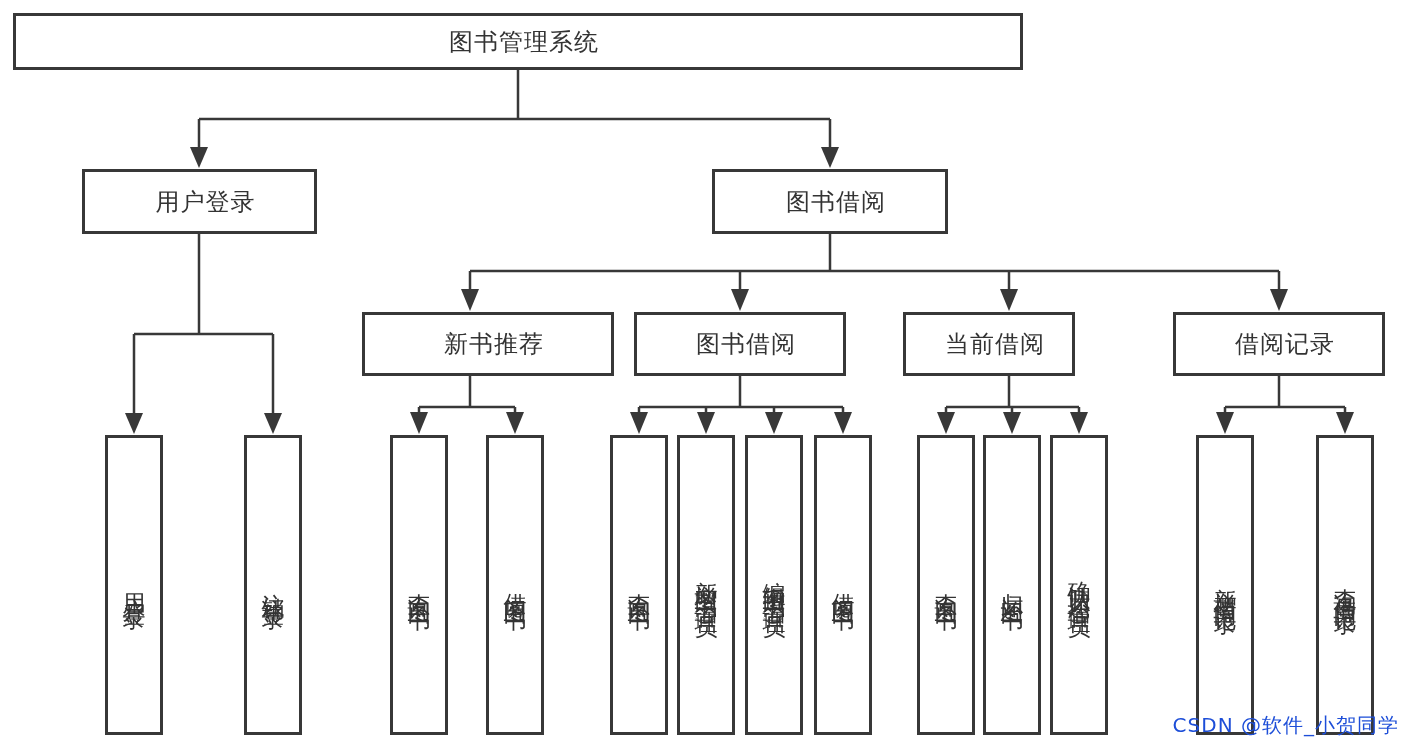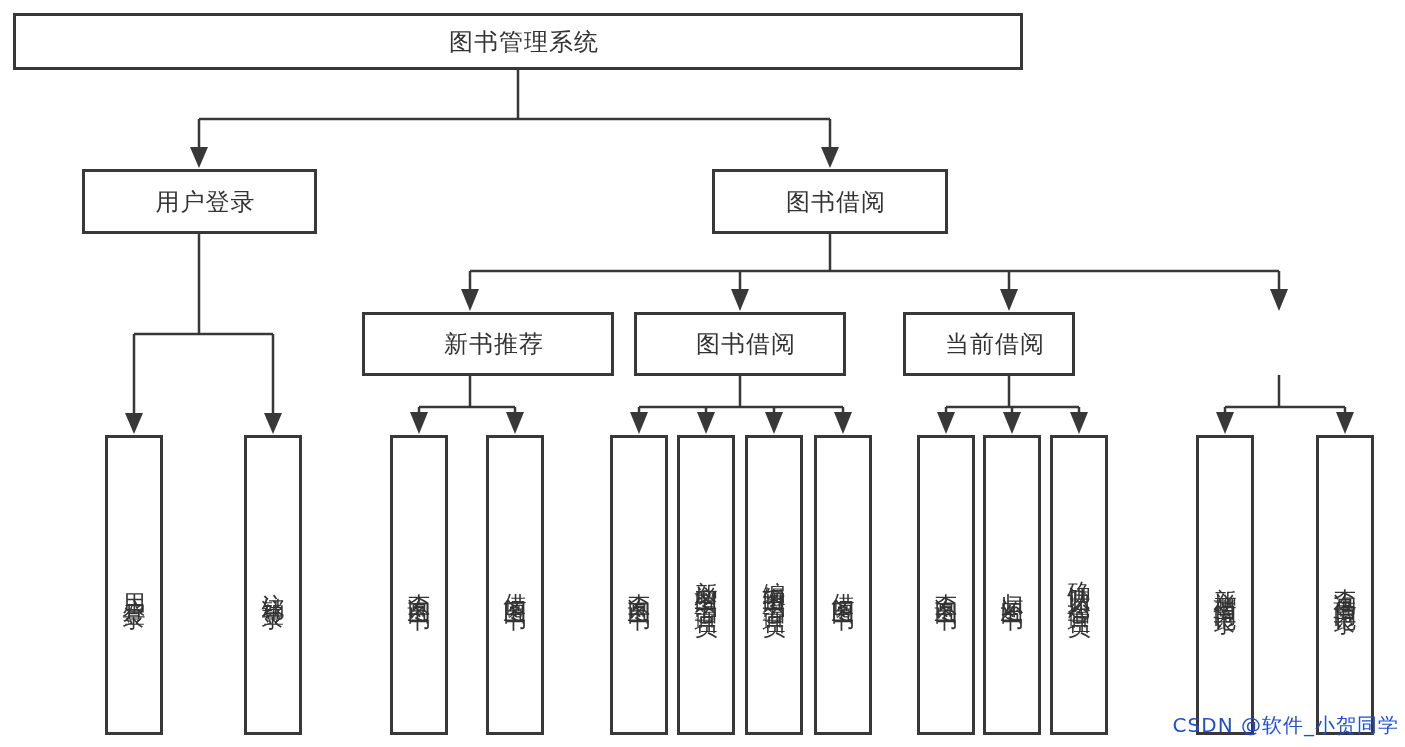--- a/index.html
+++ b/index.html
@@ -86,20 +86,23 @@
 
   <div class="node hbox" style="left:362px;top:312px;width:252px;height:64px">
     <span>新书推荐</span>
   </div>
   <div class="node hbox" style="left:634px;top:312px;width:212px;height:64px">
     <span>图书借阅</span>
   </div>
   <div class="node hbox" style="left:903px;top:312px;width:172px;height:64px">
     <span>当前借阅</span>
   </div>
+  <div class="node hbox" style="left:1173px;top:312px;width:212px;height:64px">
+    <span>借阅记录</span>
+  </div>
 
   <div class="node vbox" style="left:105px;top:435px;width:58px;height:300px">
     <span class="vtext">用户登录</span>
   </div>
   <div class="node vbox" style="left:244px;top:435px;width:58px;height:300px">
     <span class="vtext">注销登录</span>
   </div>
 
   <div class="node vbox" style="left:390px;top:435px;width:58px;height:300px">
     <span class="vtext">查询图书</span>

